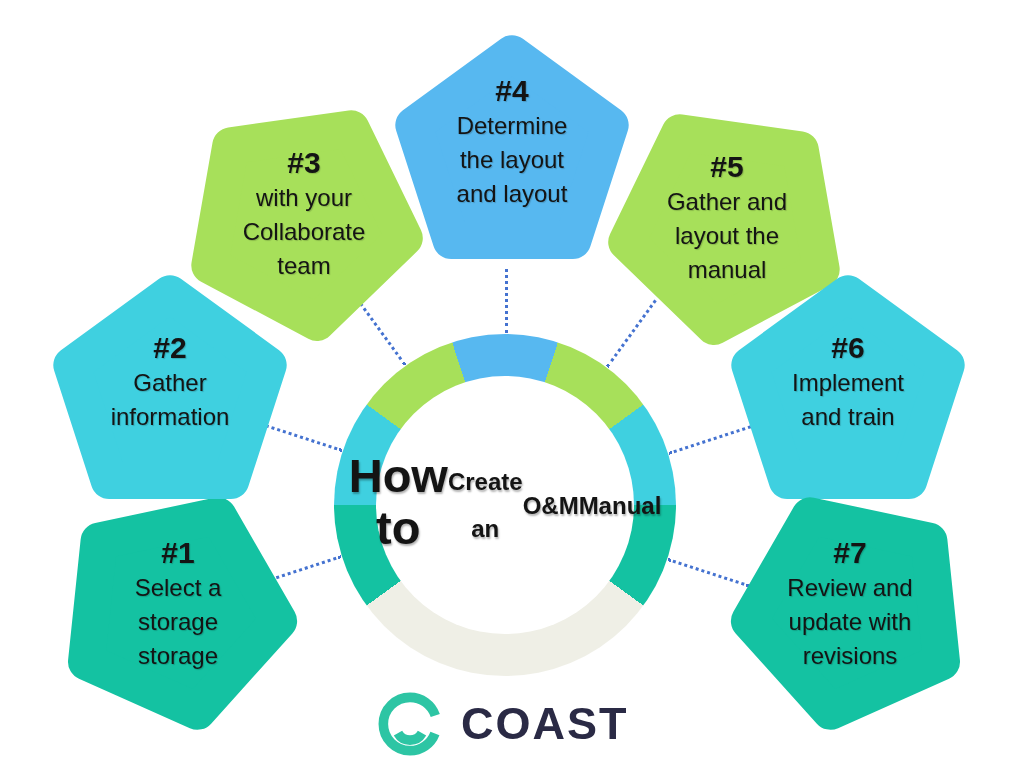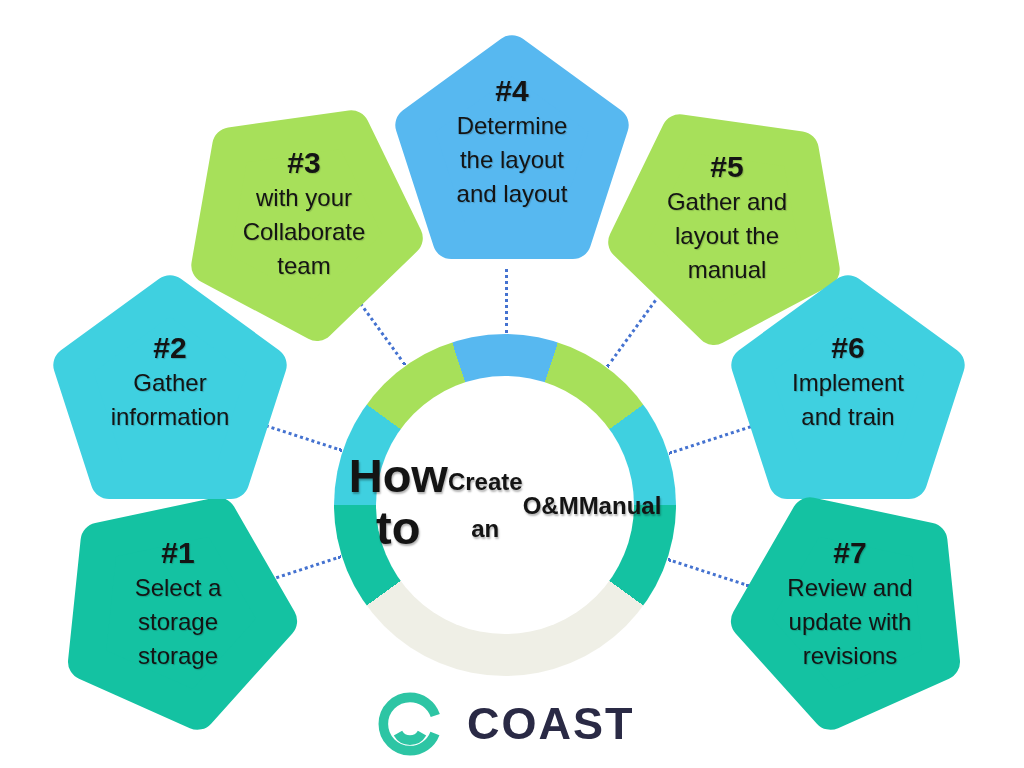--- a/index.html
+++ b/index.html
@@ -44,21 +44,21 @@
   .ptext{
     position:absolute;left:0;top:0;width:100%;height:100%;
     display:flex;flex-direction:column;align-items:center;justify-content:center;
     text-align:center;text-shadow:1px 1px 1px rgba(0,0,0,0.18);
   }
   .ptext.up{transform:translateY(-5px);}
   .ptext.down{transform:translateY(-16px);}
   .pnum{font-size:30px;font-weight:700;line-height:36px;}
   .pline{font-size:24px;font-weight:400;line-height:34px;}
   
-  .logo{position:absolute;left:378px;top:692px;display:flex;align-items:center;gap:25px;z-index:4;}
+  .logo{position:absolute;left:378px;top:692px;display:flex;align-items:center;gap:19px;z-index:4;}
   .logo-mark{display:block;}
   .logo-stroke{stroke:var(--c-logo,#2dc5a4);fill:none;}
   .logo-text{font-size:45px;font-weight:700;letter-spacing:2px;color:var(--c-navy,#2a2a45);}
 </style>
 </head>
 <body>
 
 <div class="canvas">
 
   <div class="connector c1"></div>

